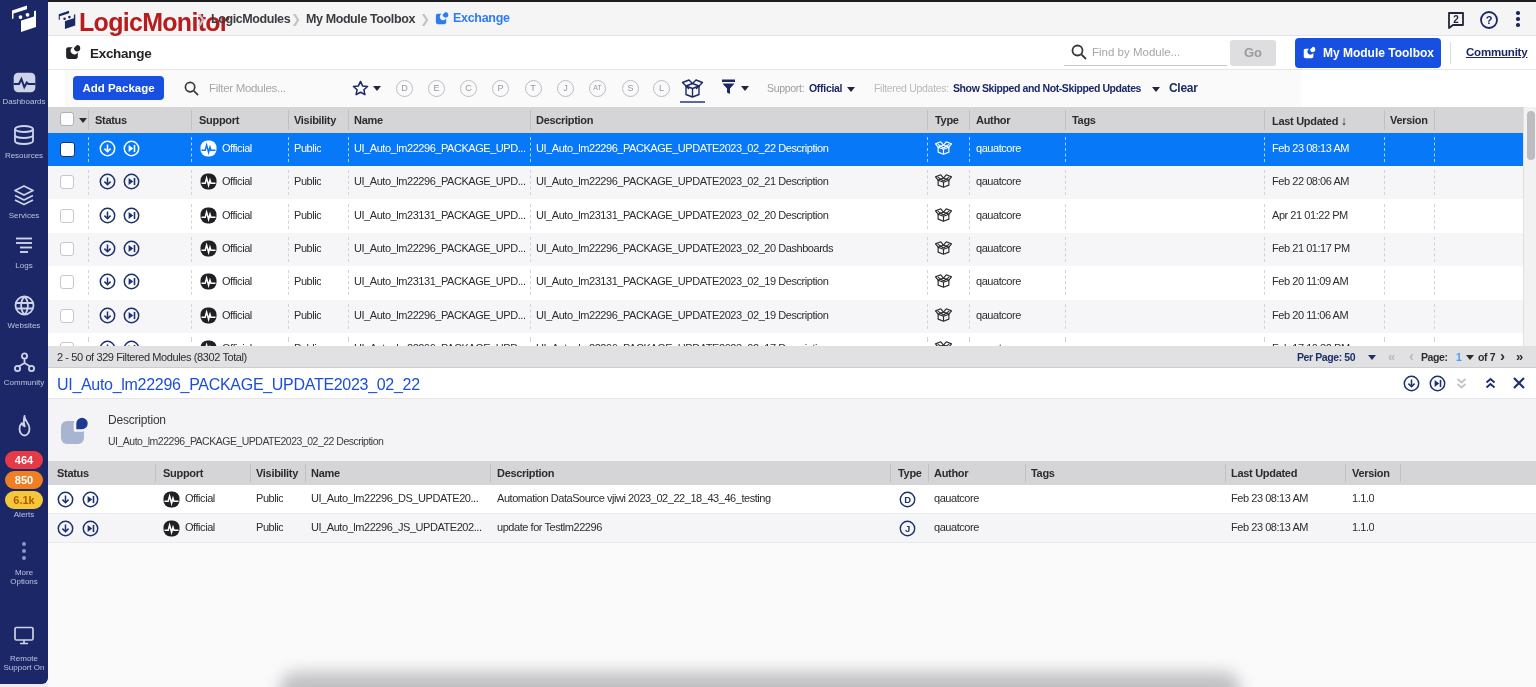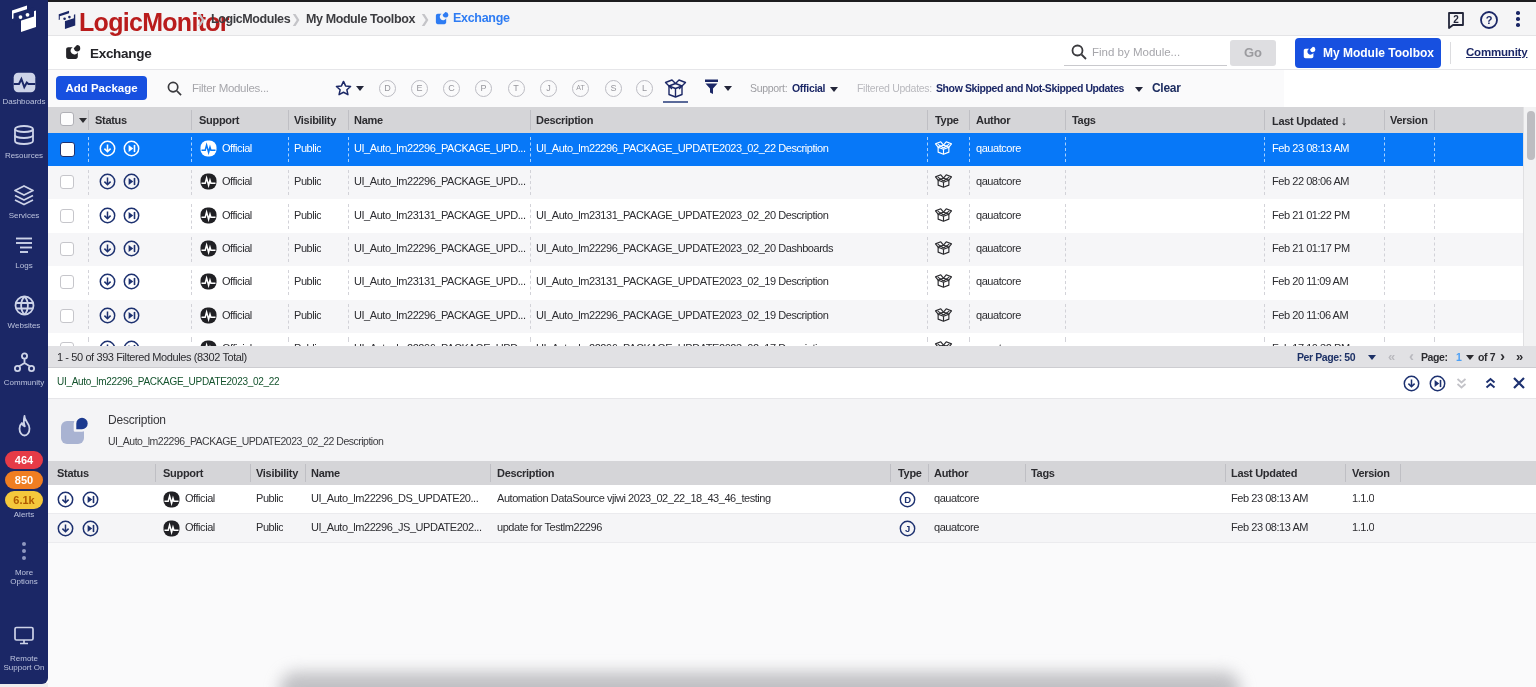--- a/index.html
+++ b/index.html
@@ -14,21 +14,21 @@
 .sb-label { font-size:8px; color:#bcc3dd; line-height:9px; }
 
 #topbar { position:absolute; left:48px; top:0; width:1488px; height:36px;
   background:#f5f5f6; border-top:2px solid #1d1d1f; border-bottom:1px solid #e4e4e6; }
 .crumb { font-size:12.5px; letter-spacing:-0.4px; color:#3c3c40; font-weight:700; }
 .crumb-sep { color:#c4c4c8; font-size:12px; font-weight:400; }
 
 #row2 { position:absolute; left:48px; top:36px; width:1488px; height:34px;
   background:#fff; border-bottom:1px solid #e6e6e9; }
 
-#toolbar { position:absolute; left:48px; top:70px; width:1236px; height:37px; background:#fafafb; }
+#toolbar { position:absolute; left:65px; top:70px; width:1236px; height:37px; background:#fafafb; }
 .btn-blue { background:#1750e0; color:#fff; border-radius:4px; font-weight:700;
   display:flex; align-items:center; justify-content:center; }
 .circ-letter { position:absolute; top:10px; width:17px; height:17px; border:1.4px solid #bcbcc3;
   border-radius:50%; color:#97979d; font-size:9px; font-weight:400; text-align:center;
   line-height:14.5px; }
 
 #thead { position:absolute; left:48px; top:107px; width:1475px; height:26px;
   background:#d5d5d8; font-size:11px; letter-spacing:-0.3px; font-weight:700; color:#2c2c30; }
 .th { position:absolute; top:7px; white-space:nowrap; }
 .col-line { position:absolute; top:3px; bottom:3px; width:0; border-left:1px solid #bfbfc4; }
@@ -246,20 +246,21 @@
           <path d="M5.6 5.1 L10.2 8.5 L5.6 11.9 Z" fill="#1d3170"></path>
           <path d="M11.5 4.9 V12.1" stroke="#1d3170" stroke-width="1.6"></path>
         </svg>
         <svg class="abs" style="left:152px;top:7px" width="17" height="17" viewBox="0 0 17 17">
           <rect x="0.5" y="0.5" width="16" height="16" rx="7" fill="#202024"></rect>
           <path d="M1.5 10.2 H5.2 L6.6 5 L8.6 12.3 L10 7.2 L10.9 10.2 H15.5" fill="none" stroke="#ffffff" stroke-width="1.5"></path>
         </svg>
         <div class="cell" style="left:174px">Official</div>
 <div class="cell" style="left:246px">Public</div>
 <div class="cell" style="left:306px;width:172px">UI_Auto_lm22296_PACKAGE_UPD...</div>
+<div class="cell" style="left:488px;width:390px">UI_Auto_lm22296_PACKAGE_UPDATE2023_02_21 Description</div>
 <svg class="abs" style="left:886px;top:6px" width="19" height="18" viewBox="0 0 23 21">
           <g stroke="#2a2a2e" stroke-width="1.4" fill="none" stroke-linejoin="round">
             <path d="M5 9.5 L11.5 12 L18 9.5 L18 15.5 L11.5 18 L5 15.5 Z"></path>
             <path d="M11.5 12 V18"></path>
             <path d="M5 9.5 L1.8 5.5 L8.2 3 L11.5 7 Z"></path>
             <path d="M18 9.5 L21.2 5.5 L14.8 3 L11.5 7 Z"></path>
             <path d="M4.5 5.8 L11.5 10.5 L18.5 5.8"></path>
           </g>
         </svg>
         <div class="cell" style="left:928px">qauatcore</div>
@@ -298,21 +299,21 @@
 <svg class="abs" style="left:886px;top:6px" width="19" height="18" viewBox="0 0 23 21">
           <g stroke="#2a2a2e" stroke-width="1.4" fill="none" stroke-linejoin="round">
             <path d="M5 9.5 L11.5 12 L18 9.5 L18 15.5 L11.5 18 L5 15.5 Z"></path>
             <path d="M11.5 12 V18"></path>
             <path d="M5 9.5 L1.8 5.5 L8.2 3 L11.5 7 Z"></path>
             <path d="M18 9.5 L21.2 5.5 L14.8 3 L11.5 7 Z"></path>
             <path d="M4.5 5.8 L11.5 10.5 L18.5 5.8"></path>
           </g>
         </svg>
         <div class="cell" style="left:928px">qauatcore</div>
-<div class="cell" style="left:1224px">Feb 21 01:22 PM</div>
+<div class="cell" style="left:1224px">Apr 21 01:22 PM</div>
 </div>
 <div class="row" style="top:233px;height:33px;background:#f6f6f8;color:#2d2d31;">
 <div class="rowline rl1"></div>
         <div class="rowline rl2"></div>
         <div class="rowline rl3"></div>
         <div class="rowline rl4"></div>
         <div class="rowline rl5"></div>
         <div class="rowline rl6"></div>
         <div class="rowline rl7"></div>
         <div class="rowline rl8"></div>
@@ -473,34 +474,34 @@
           </g>
         </svg>
         <div class="cell" style="left:928px">qauatcore</div>
 <div class="cell" style="left:1224px">Feb 17 10:32 PM</div>
 </div>
 </div>
   <div class="abs" style="left:1523px;top:107px;width:13px;height:239px;background:#f2f2f3;border-left:1px solid #e0e0e2">
     <div class="abs" style="left:2.5px;top:4px;width:8px;height:49px;background:#bdbdc1;border-radius:4px"></div>
   </div>
   <div id="statusbar">
-    <div class="abs" style="left:9px;top:5px">1 - 50 of 393 Filtered Modules (8302 Total)</div>
+    <div class="abs" style="left:9px;top:5px">2 - 50 of 329 Filtered Modules (8302 Total)</div>
     <div class="abs" style="left:1249px;top:5px;color:#1d3166;font-weight:700;font-size:10.5px">Per Page: 50</div>
     <div class="abs" style="left:1320px;top:9px;width:0;height:0;border-left:4px solid transparent;border-right:4px solid transparent;border-top:5px solid #1d3166"></div>
     <div class="abs" style="left:1340px;top:3px;color:#b9b9be;font-size:13px;font-weight:700">«</div>
     <div class="abs" style="left:1361px;top:1px;color:#b9b9be;font-size:15px;font-weight:700">‹</div>
     <div class="abs" style="left:1373px;top:5px;font-weight:700;font-size:10.5px">Page:</div>
     <div class="abs" style="left:1408px;top:5px;color:#4da0f5;font-weight:700;font-size:10.5px">1</div>
     <div class="abs" style="left:1418px;top:9px;width:0;height:0;border-left:4px solid transparent;border-right:4px solid transparent;border-top:5px solid #2c2c30"></div>
     <div class="abs" style="left:1430px;top:5px;font-weight:700;font-size:10.5px">of 7</div>
     <div class="abs" style="left:1452px;top:1px;color:#2c2c30;font-size:15px;font-weight:900">›</div>
     <div class="abs" style="left:1468px;top:3px;color:#2c2c30;font-size:13px;font-weight:900">»</div>
   </div>
   <div id="ptitle">
-    <div class="abs" style="left:9px;top:8px;font-size:10px;letter-spacing:-0.3px;font-weight:400;color:#14532d">UI_Auto_lm22296_PACKAGE_UPDATE2023_02_22</div>
+    <div class="abs" style="left:9px;top:8px;font-size:16px;letter-spacing:-0.3px;font-weight:400;color:#1d4ed8">UI_Auto_lm22296_PACKAGE_UPDATE2023_02_22</div>
     <svg class="abs" style="left:1355px;top:7px" width="17" height="17" viewBox="0 0 17 17">
         <circle cx="8.5" cy="8.5" r="7.2" fill="none" stroke="#1d3170" stroke-width="1.5"></circle>
         <path d="M8.5 4.5 V11.3 M5.4 8.6 L8.5 11.7 L11.6 8.6" fill="none" stroke="#1d3170" stroke-width="1.5"></path>
       </svg>
     <svg class="abs" style="left:1381px;top:7px" width="17" height="17" viewBox="0 0 17 17">
         <circle cx="8.5" cy="8.5" r="7.2" fill="none" stroke="#1d3170" stroke-width="1.5"></circle>
         <path d="M5.6 5.1 L10.2 8.5 L5.6 11.9 Z" fill="#1d3170"></path>
         <path d="M11.5 4.9 V12.1" stroke="#1d3170" stroke-width="1.6"></path>
       </svg>
     <svg class="abs" style="left:1407px;top:9px" width="13" height="13" viewBox="0 0 13 13">

